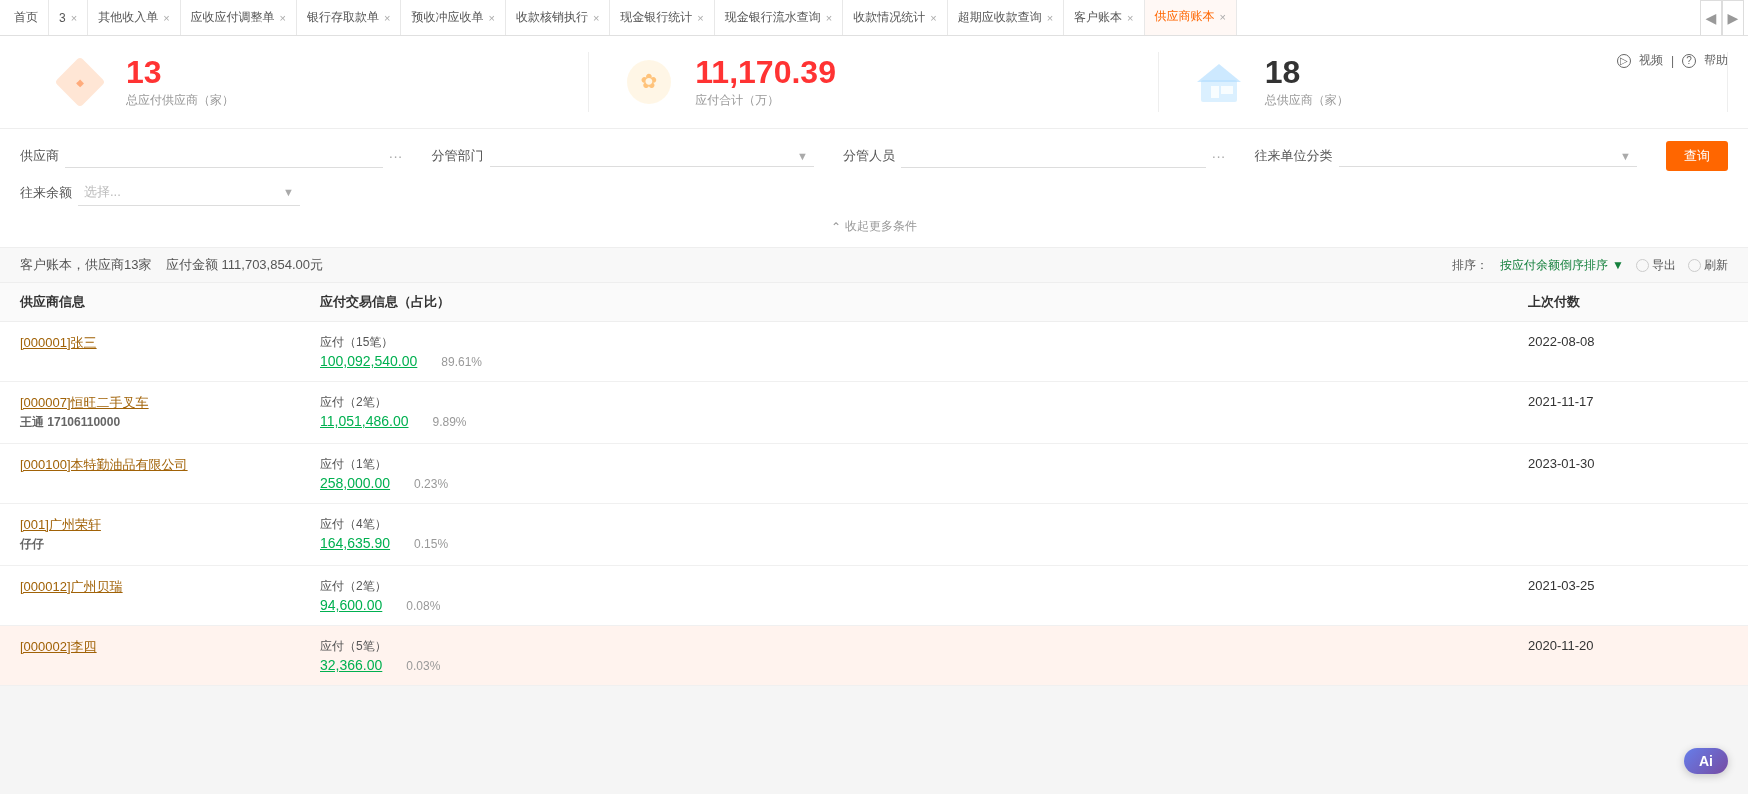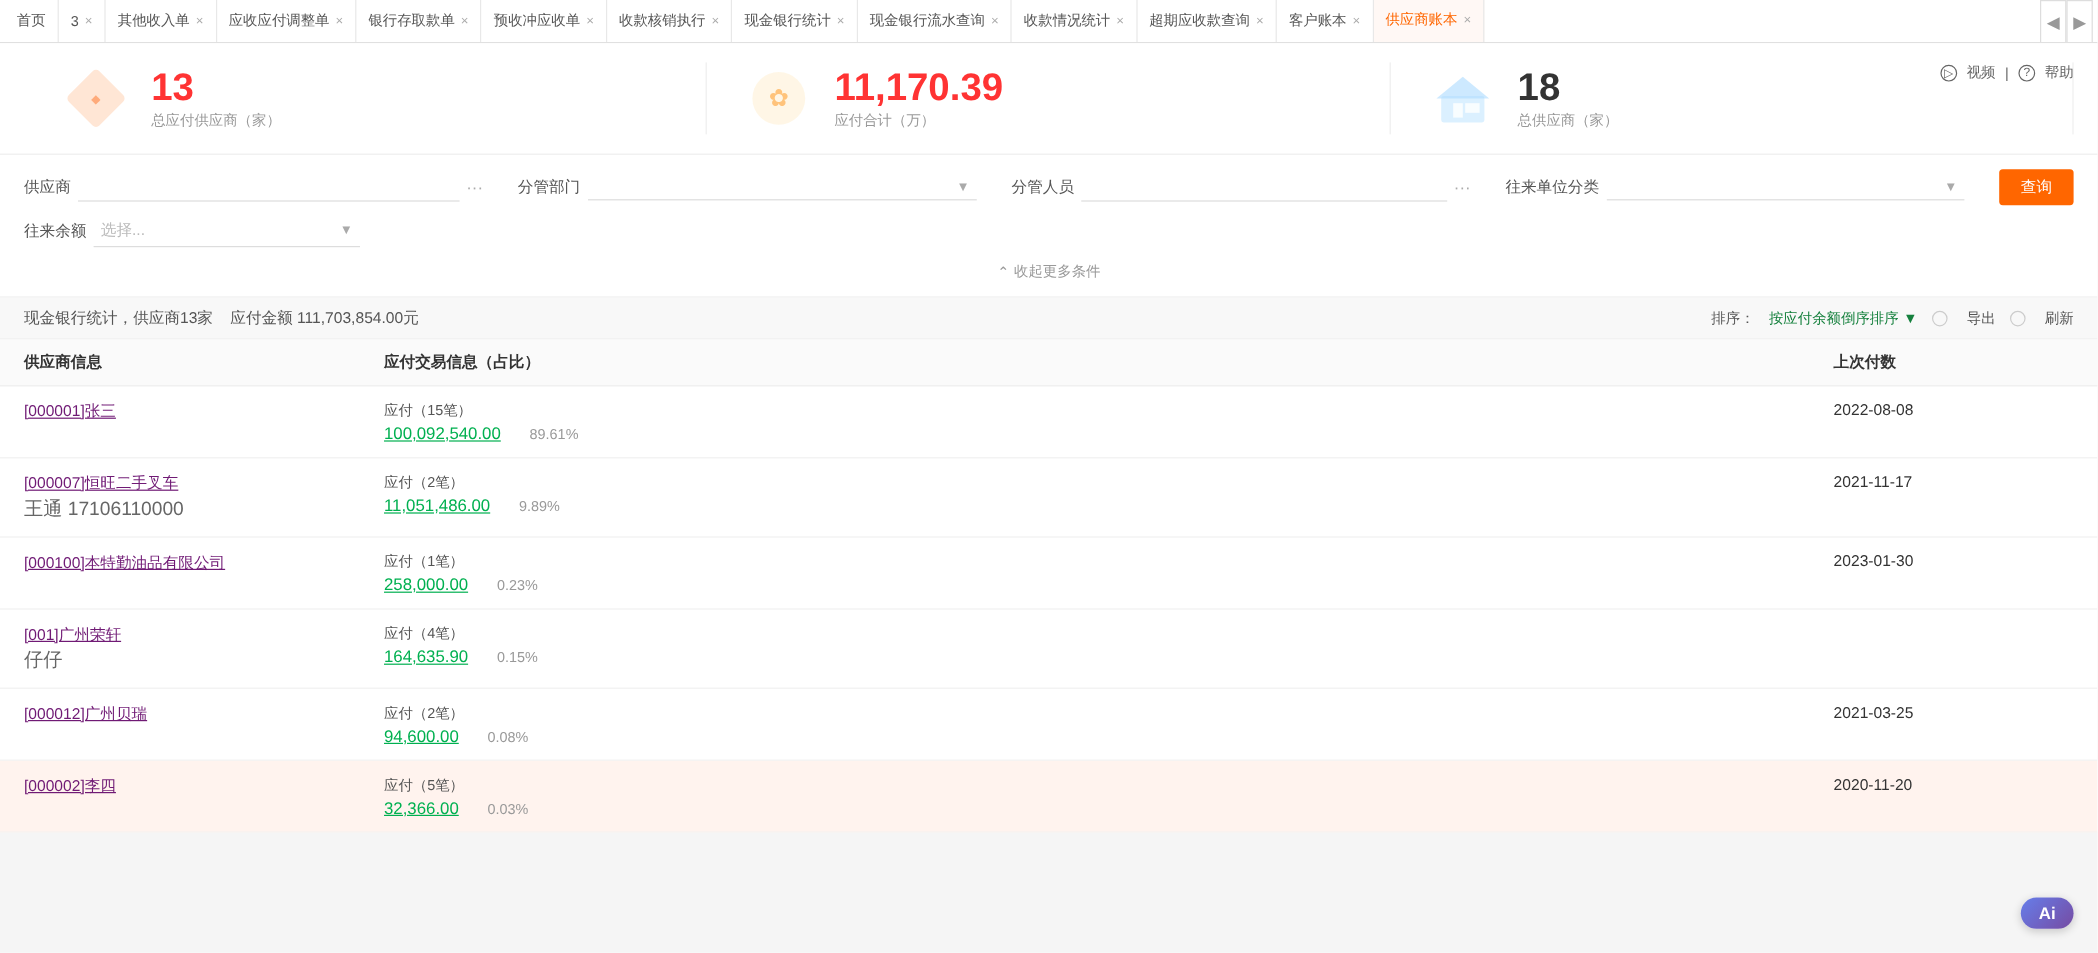--- a/index.html
+++ b/index.html
@@ -162,21 +162,21 @@
     .sort-select-btn {
       display: flex;
       align-items: center;
       gap: 4px;
       color: #15803d;
       cursor: pointer;
     }
     .export-btn, .refresh-btn {
       display: flex;
       align-items: center;
-      gap: 16px;
+      gap: 3px;
       cursor: pointer;
       color: #555;
       text-align: right;
     }
 
     
     .data-table {
       background: #fff;
       width: 100%;
     }
@@ -193,27 +193,27 @@
     .col-payable { flex: 1; }
     .col-last-pay { width: 200px; }
     .table-row {
       display: flex;
       padding: 12px 20px;
       border-bottom: 1px solid #f0f0f0;
       align-items: flex-start;
     }
     .table-row.highlighted { background: #fff3ee; }
     .supplier-link {
-      color: #701a75;
+      color: #a16207;
       text-decoration: underline;
       cursor: pointer;
       font-size: 13px;
       display: block;
     }
-    .supplier-sub { color: #666; font-size: 16px; margin-top: 2px; }
+    .supplier-sub { color: #666; font-size: 12px; margin-top: 2px; font-weight: bold; }
     .payable-label { color: #555; font-size: 12px; margin-bottom: 2px; }
     .payable-amount {
       color: #00b050;
       font-size: 14px;
       font-weight: 500;
       text-decoration: underline;
       cursor: pointer;
     }
     .payable-percent { color: #999; font-size: 12px; margin-left: 16px; }
     .payable-row { display: flex; align-items: baseline; gap: 8px; }
@@ -409,21 +409,21 @@
     </div>
   </div>
   <div class="collapse-btn">
     <span>⌃</span>
     <span>收起更多条件</span>
   </div>
 </div>
 
 <div class="result-bar">
   <div>
-    <span>现金银行统计，供应商13家</span>
+    <span>客户账本，供应商13家</span>
     &nbsp;&nbsp;
     <span>应付金额 111,703,854.00元</span>
   </div>
   <div class="result-bar-right">
     <span class="sort-label">排序：</span>
     <div class="sort-select-btn">
       <span>按应付余额倒序排序</span>
       <span>▼</span>
     </div>
     <div class="export-btn">

